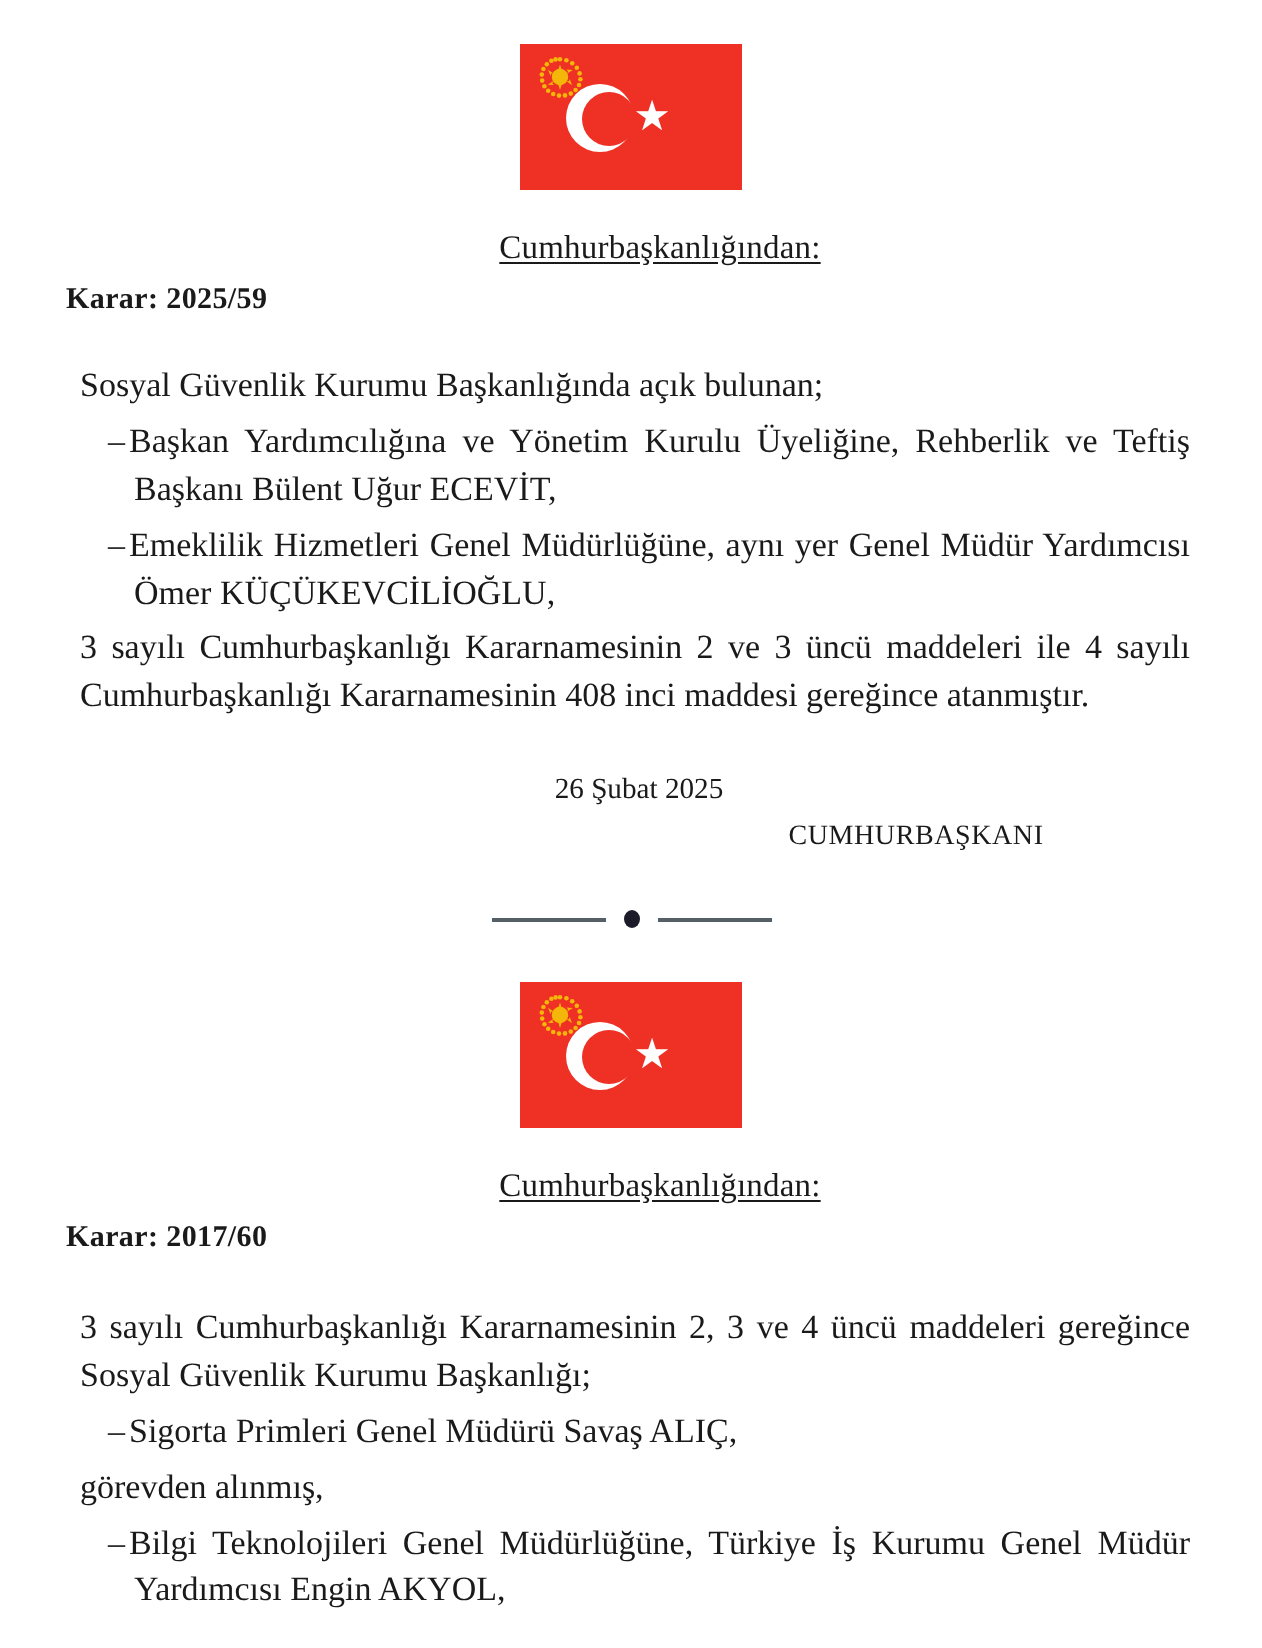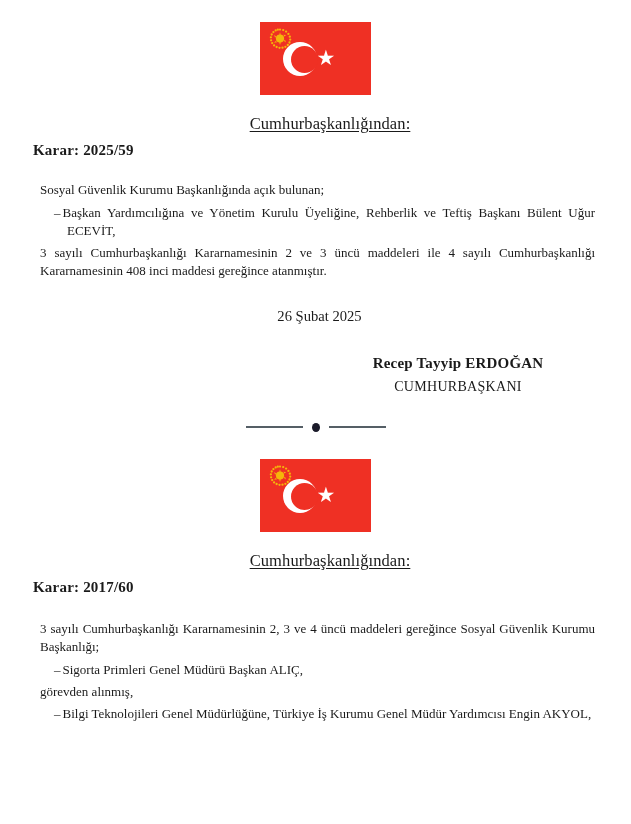--- a/index.html
+++ b/index.html
@@ -86,21 +86,21 @@
     margin-left: 33px;
     font-size: 15px;
     font-weight: bold;
     letter-spacing: 0.2px;
   }
 
   
   .body-block {
     margin-left: 40px;
     margin-right: 36px;
-    font-size: 13px;
+    font-size: 17px;
     line-height: 1.38;
   }
   .p-flush {
     text-align: justify;
     text-align-last: left;
     margin: 0;
   }
   .p-just {
     text-align: justify;
     text-align-last: left;
@@ -204,28 +204,28 @@
 
   <div class="org-line" style="margin-top:19px;">Cumhurbaşkanlığından:</div>
 
   <div class="karar-line" style="margin-top:8px;">Karar: 2025/59</div>
 
   <div class="body-block" style="margin-top:22px;">
     <p class="p-flush">Sosyal Güvenlik Kurumu Başkanlığında açık bulunan;</p>
 
     <p class="dash-item" style="margin-top:5px;"><span class="dash">–</span><span>Başkan Yardımcılığına ve Yönetim Kurulu Üyeliğine, Rehberlik ve Teftiş Başkanı Bülent Uğur ECEVİT,</span></p>
 
+    <p class="dash-item" style="margin-top:5px;"><span class="dash">–</span><span>Emeklilik Hizmetleri Genel Müdürlüğüne, aynı yer Genel Müdür Yardımcısı Ömer KÜÇÜKEVCİLİOĞLU,</span></p>
 
 
     <p class="p-just" style="margin-top:4px;">3 sayılı Cumhurbaşkanlığı Kararnamesinin 2 ve 3 üncü maddeleri ile 4 sayılı Cumhurbaşkanlığı Kararnamesinin 408 inci maddesi gereğince atanmıştır.</p>
   </div>
 
   <div class="date-line" style="margin-top:28px;">26 Şubat 2025</div>
 
-  <div class="sign-name" style="margin-top:30px;">Recep Tayyip ERDOĞAN</div>
 
   <div class="sign-title" style="margin-top:7px;">CUMHURBAŞKANI</div>
 
   <div class="separator" style="margin-top:28px;">
     <div class="sep-rule"></div>
     <div class="sep-dot"></div>
     <div class="sep-rule"></div>
   </div>
 
   <div class="flag-wrap" style="padding-top:27px;">
@@ -269,21 +269,21 @@
     </div>
   </div>
 
   <div class="org-line" style="margin-top:19px;">Cumhurbaşkanlığından:</div>
 
   <div class="karar-line" style="margin-top:8px;">Karar: 2017/60</div>
 
   <div class="body-block" style="margin-top:24px;">
     <p class="p-just">3 sayılı Cumhurbaşkanlığı Kararnamesinin 2, 3 ve 4 üncü maddeleri gereğince Sosyal Güvenlik Kurumu Başkanlığı;</p>
 
-    <p class="dash-item" style="margin-top:5px; text-align:left;"><span class="dash">–</span><span>Sigorta Primleri Genel Müdürü Başkan ALIÇ,</span></p>
+    <p class="dash-item" style="margin-top:5px; text-align:left;"><span class="dash">–</span><span>Sigorta Primleri Genel Müdürü Savaş ALIÇ,</span></p>
 
     <p class="p-flush" style="margin-top:4px;">görevden alınmış,</p>
 
     <p class="dash-item" style="margin-top:5px;"><span class="dash">–</span><span>Bilgi Teknolojileri Genel Müdürlüğüne, Türkiye İş Kurumu Genel Müdür Yardımcısı Engin AKYOL,</span></p>
 
   </div>
 
 </div>
 
 </body></html>

